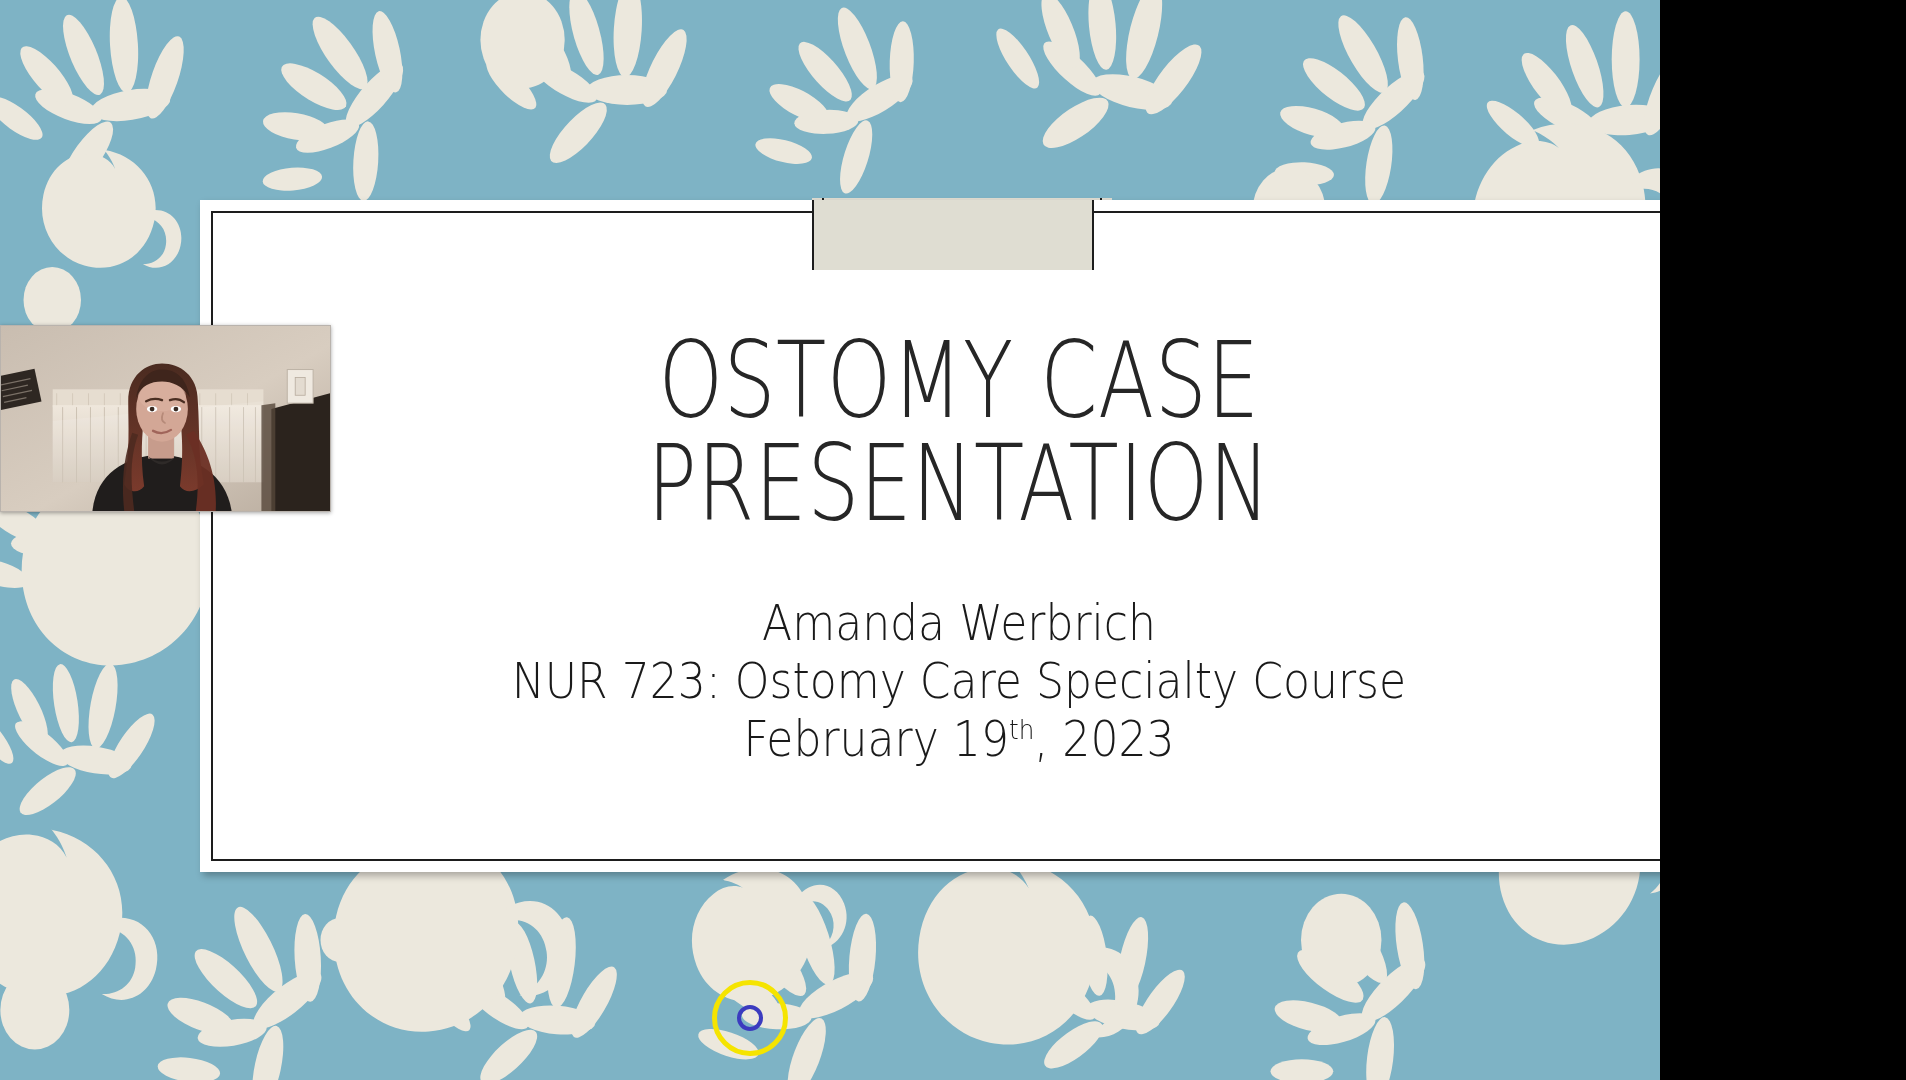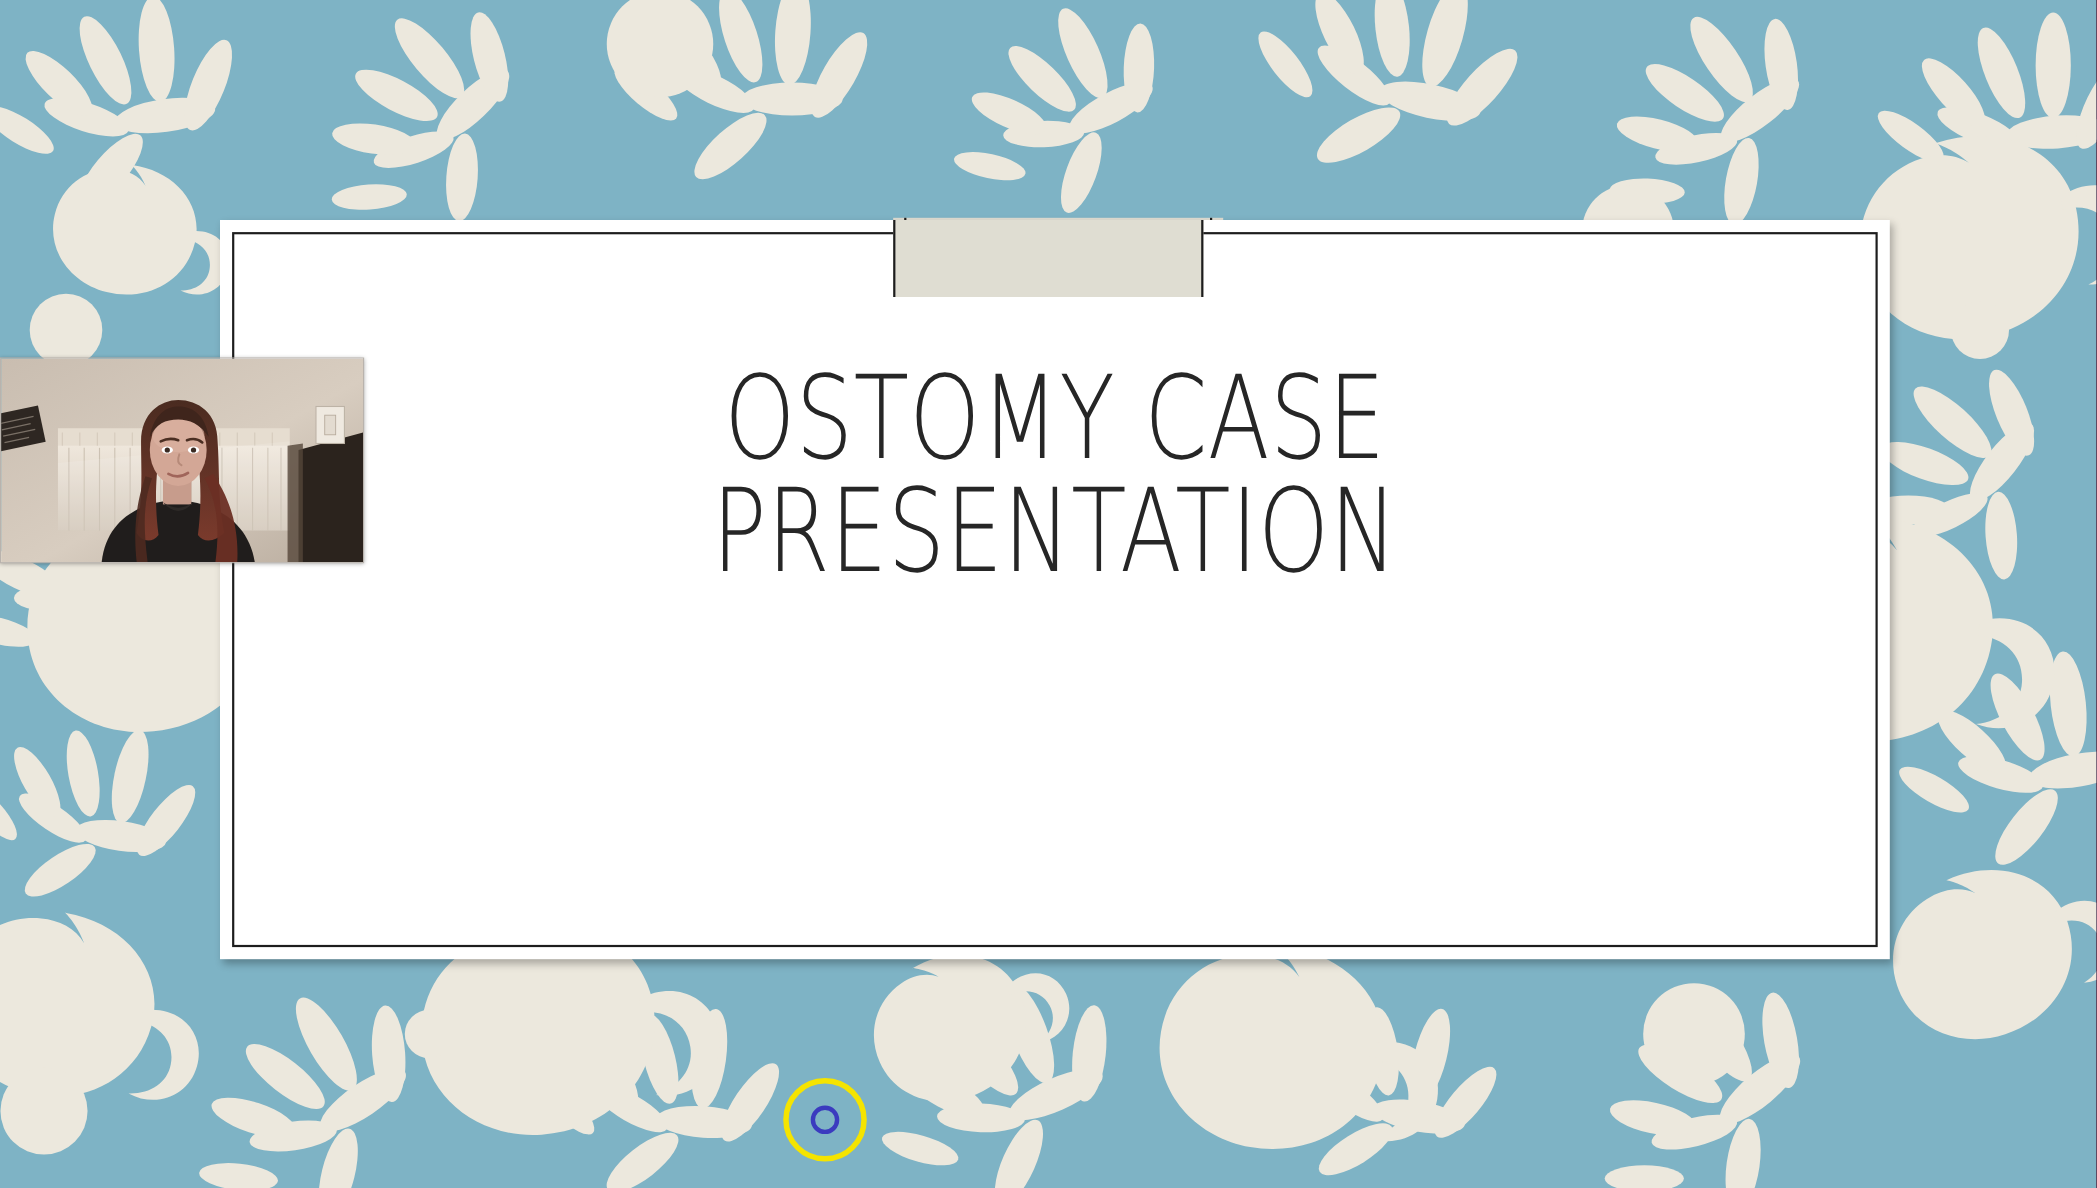--- a/index.html
+++ b/index.html
@@ -7,21 +7,21 @@
     margin: 0;
     padding: 0;
     background: #000;
   }
   body {
     font-family: "Liberation Sans", sans-serif;
   }
 
   #stage {
     position: relative;
-    width: 1906px;
+    width: 1660px;
     height: 1080px;
     overflow: hidden;
     background: #be185d;
   }
 
   
   #backdrop {
     position: absolute;
     inset: 0;
     background-color: #7eb3c5;
@@ -285,20 +285,25 @@
       <div class="mask-sides"></div>
     </div>
 
     <div id="slide-content">
 
       <h1 id="slide-title">
         <span class="t-line">OSTOMY CASE</span>
         <span class="t-line">PRESENTATION</span>
       </h1>
 
+      <div id="slide-subtitle">
+        <span class="s-line">Amanda Werbrich</span>
+        <span class="s-line">NUR 723: Ostomy Care Specialty Course</span>
+        <span class="s-line"><span>February 19</span><sup>th</sup><span>, 2023</span></span>
+      </div>
 
     </div>
 
     <div id="click-indicator">
       <div class="ring-outer"></div>
       <div class="ring-inner"></div>
     </div>
   </div>
 
   <div id="webcam-overlay">

